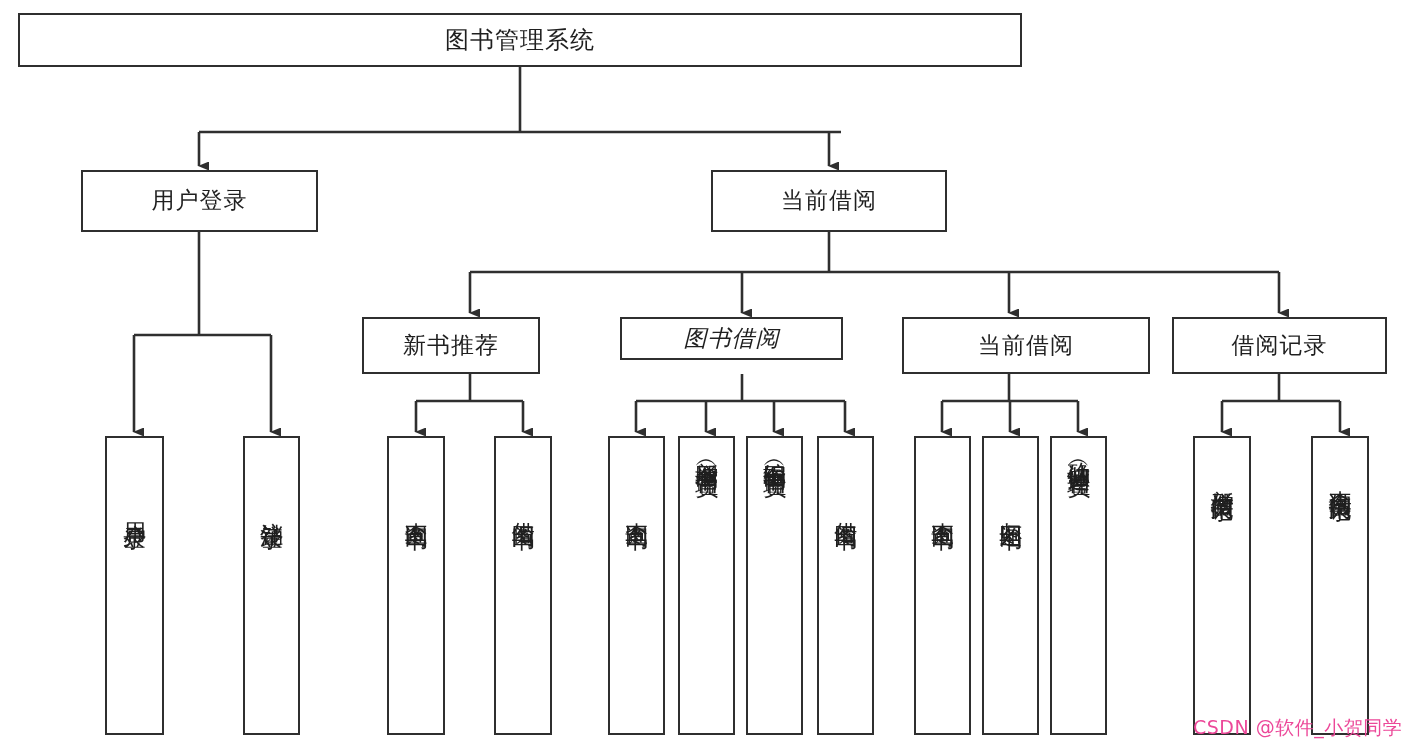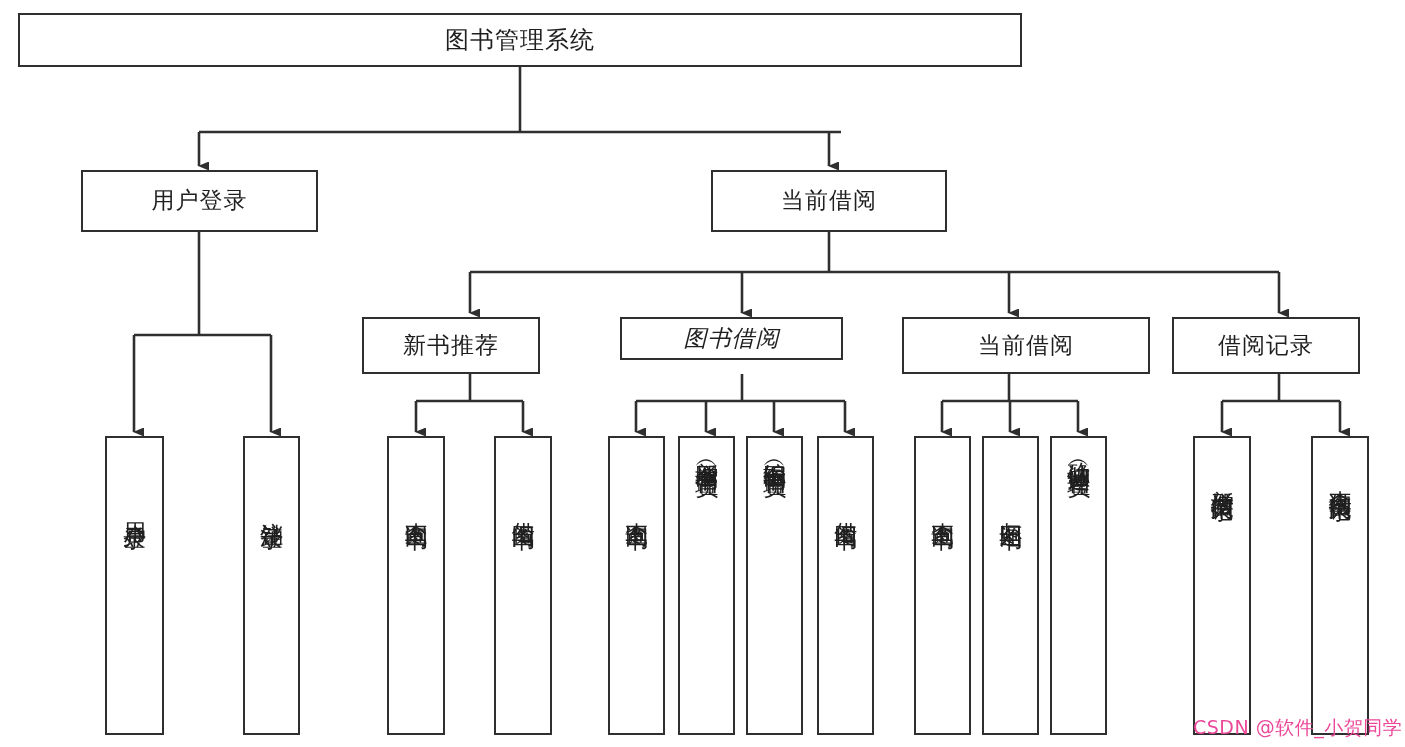--- a/index.html
+++ b/index.html
@@ -138,21 +138,21 @@
   </div>
 
   <div class="node horiz" style="left:620px; top:317px; width:223px; height:43px;font-style:italic;">
     <span>图书借阅</span>
   </div>
 
   <div class="node horiz" style="left:902px; top:317px; width:248px; height:57px;">
     <span>当前借阅</span>
   </div>
 
-  <div class="node horiz" style="left:1172px; top:317px; width:188px; height:57px;">
+  <div class="node horiz" style="left:1172px; top:317px; width:215px; height:57px;">
     <span>借阅记录</span>
   </div>
 
   <div class="node vert" style="left:105px; top:436px; width:59px; height:299px;">
     <span class="vert-label" style="margin-top:66px;">用户登录</span>
   </div>
 
   <div class="node vert" style="left:243px; top:436px; width:57px; height:299px;">
     <span class="vert-label" style="margin-top:66px;">注销登录</span>
   </div>

